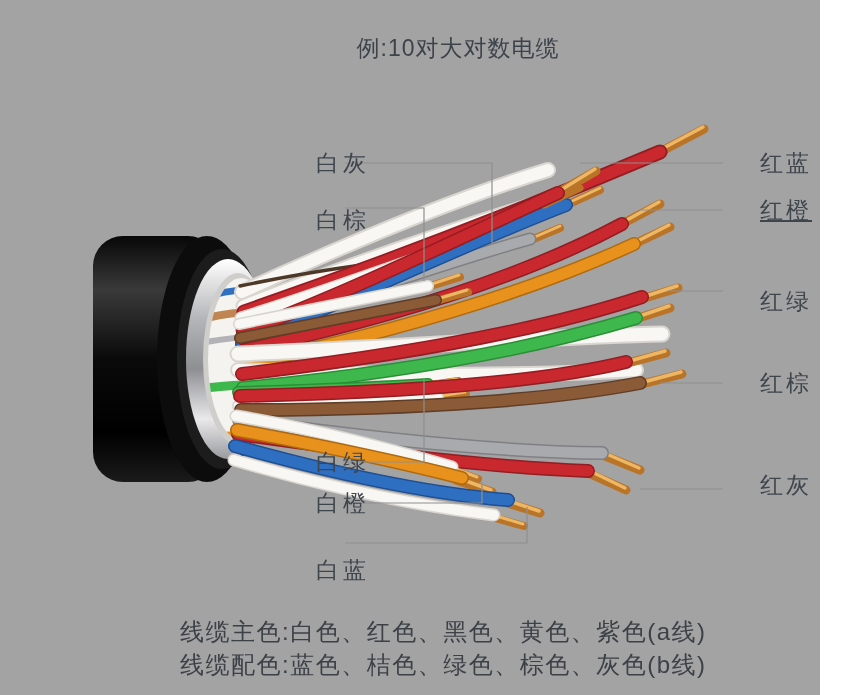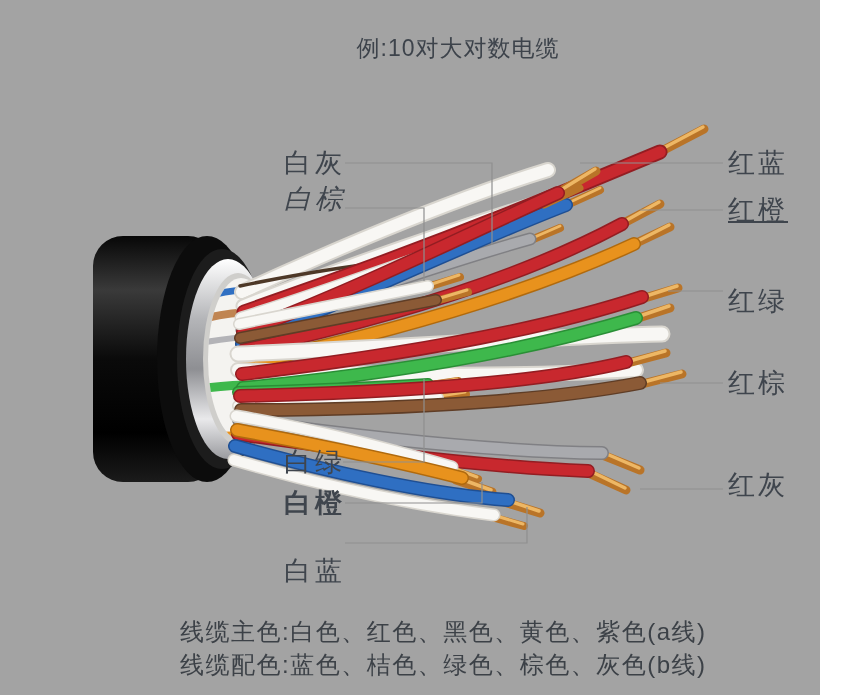--- a/index.html
+++ b/index.html
@@ -1,24 +1,24 @@
 <!DOCTYPE html>
 <html><head>
 <meta charset="utf-8">
 <style>
   html,body{margin:0;padding:0;background:#ffffff;}
   body{font-family:"Liberation Sans","DejaVu Sans",sans-serif;}
   .stage{position:relative;width:820px;height:695px;background:#a3a3a3;overflow:hidden;}
   .stage svg{position:absolute;left:0;top:0;}
   .title{position:absolute;left:0;top:33px;width:100%;text-align:center;
          transform:translateX(48px);font-size:23px;color:#3d434b;letter-spacing:1px;}
-  .lbl{position:absolute;font-size:27px;color:#3f454d;letter-spacing:4px;white-space:nowrap;line-height:26px;}
+  .lbl{position:absolute;font-size:23px;color:#3f454d;letter-spacing:4px;white-space:nowrap;line-height:26px;margin-left:32px;}
   .lbl.left{left:284px;}
   .lbl.right{left:728px;letter-spacing:3px;}
-  .l-bg{top:150px;} .l-bz{top:186px;font-style:italic;} .l-bl{top:449px;} .l-bo{top:490px;font-weight:bold;} .l-bb{top:558px;font-family:Liberation Serif, serif;}
+  .l-bg{top:150px;} .l-bz{top:207px;} .l-bl{top:449px;} .l-bo{top:490px;} .l-bb{top:558px;font-family:Liberation Serif, serif;}
   .r-hl{top:150px;} .r-hc{top:197px;text-decoration:underline;} .r-hg{top:288px;} .r-hz{top:370px;} .r-hh{top:472px;}
   .legend{position:absolute;left:180px;top:615px;font-size:24px;color:#3c4147;
           letter-spacing:1.5px;line-height:33px;white-space:nowrap;text-align:right;}
   
   path{fill:none;stroke-linecap:round;}
   .red-e{stroke:#931d22}.red{stroke:#c8282e}
   .blue-e{stroke:#1f4f93}.blue{stroke:#2f6fc2}
   .orange-e{stroke:#b06a0e}.orange{stroke:#e8921d}
   .green-e{stroke:#2a8f36}.green{stroke:#3eb84c}
   .brown-e{stroke:#5f3d26}.brown{stroke:#8b5a36}

